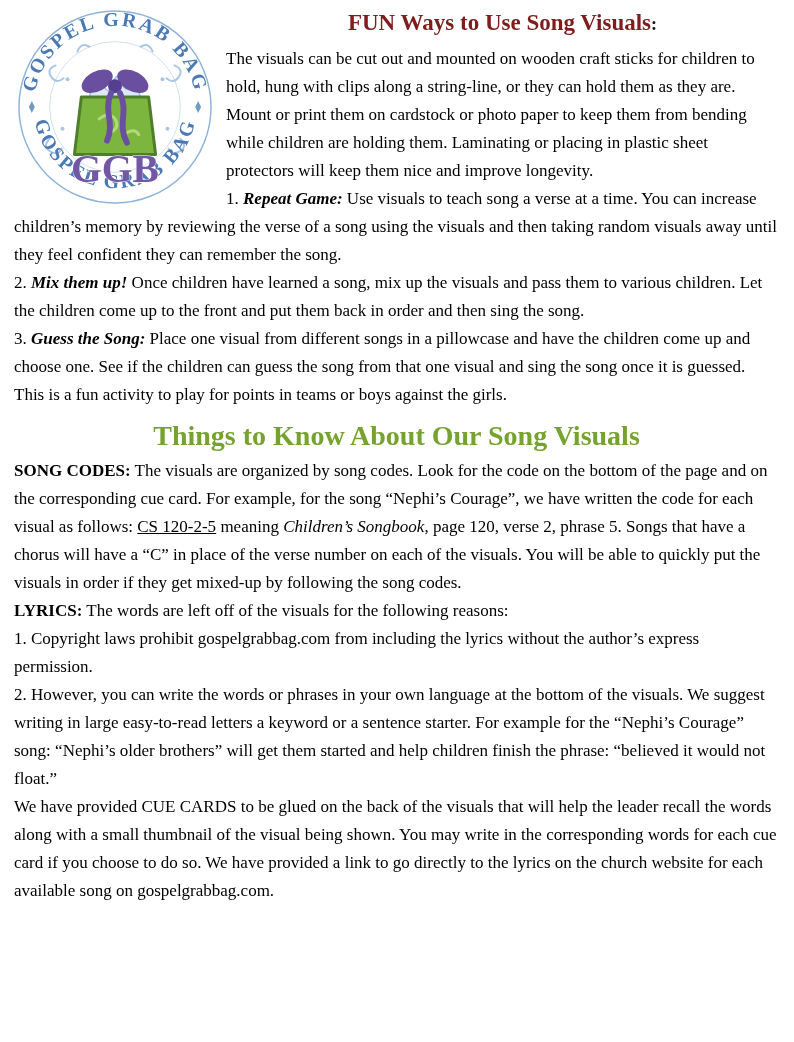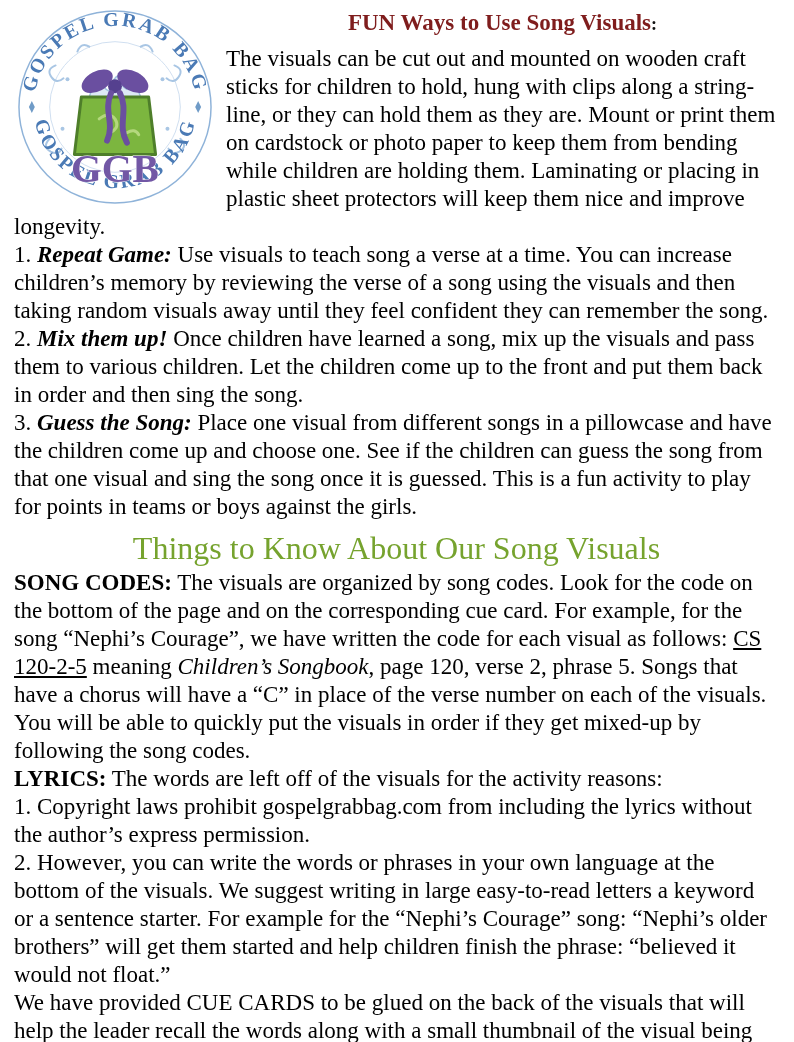--- a/index.html
+++ b/index.html
@@ -21,29 +21,29 @@
   }
   h1.doc-title {
     font-size:23px; line-height:30px;
     font-weight:700;
     text-align:center;
     margin:2px 0 6px 0;
   }
   .heading-green { color:#7f1d1d; }
   .title-colon { color:#111111; font-size:18px; font-weight:700; }
   h2.section-title {
-    font-size:32px; line-height:30px;
-    font-weight:400;
+    font-size:28px; line-height:30px;
+    font-weight:700;
     text-align:center;
     color:#76a32e;
     margin:12px 0 6px 0;
     clear:none;
   }
   p.body {
-    font-size:23px;
+    font-size:17px;
     line-height:28px;
     text-align:left;
     margin:0;
   }
   .gap-before { margin-top:16px; }
   .run-bi { font-weight:700; font-style:italic; }
   .run-b  { font-weight:700; }
   .run-i  { font-style:italic; }
   .run-u  { text-decoration:underline;margin-top:47px; }
 </style>
@@ -108,18 +108,18 @@
   <p class="body">The visuals can be cut out and mounted on wooden craft sticks for children to hold, hung with clips along a string-line, or they can hold them as they are. Mount or print them on cardstock or photo paper to keep them from bending while children are holding them. Laminating or placing in plastic sheet protectors will keep them nice and improve longevity.</p>
 
   <p class="body"><span>1. </span><span class="run-bi">Repeat Game:</span><span> Use visuals to teach song a verse at a time. You can increase children’s memory by reviewing the verse of a song using the visuals and then taking random visuals away until they feel confident they can remember the song.</span></p>
   <p class="body"><span>2. </span><span class="run-bi">Mix them up!</span><span> Once children have learned a song, mix up the visuals and pass them to various children. Let the children come up to the front and put them back in order and then sing the song.</span></p>
   <p class="body"><span>3. </span><span class="run-bi">Guess the Song:</span><span> Place one visual from different songs in a pillowcase and have the children come up and choose one. See if the children can guess the song from that one visual and sing the song once it is guessed. This is a fun activity to play for points in teams or boys against the girls.</span></p>
 
   <h2 class="section-title">Things to Know About Our Song Visuals</h2>
 
   <p class="body"><span class="run-b">SONG CODES:</span><span> The visuals are organized by song codes. Look for the code on the bottom of the page and on the corresponding cue card. For example, for the song “Nephi’s Courage”, we have written the code for each visual as follows: </span><span class="run-u">CS 120-2-5</span><span> meaning </span><span class="run-i">Children’s Songbook</span><span>, page 120, verse 2, phrase 5. Songs that have a chorus will have a “C” in place of the verse number on each of the visuals. You will be able to quickly put the visuals in order if they get mixed-up by following the song codes.</span></p>
 
-  <p class="body gap-before"><span class="run-b">LYRICS:</span><span> The words are left off of the visuals for the activity reasons:</span></p>
+  <p class="body gap-before"><span class="run-b">LYRICS:</span><span> The words are left off of the visuals for the following reasons:</span></p>
   <p class="body"><span>1. Copyright laws prohibit gospelgrabbag.com from including the lyrics without the author’s express permission.</span></p>
   <p class="body"><span>2. However, you can write the words or phrases in your own language at the bottom of the visuals. We suggest writing in large easy-to-read letters a keyword or a sentence starter. For example for the “Nephi’s Courage” song: “Nephi’s older brothers” will get them started and help children finish the phrase: “believed it would not float.”</span></p>
   <p class="body"><span>We have provided CUE CARDS to be glued on the back of the visuals that will help the leader recall the words along with a small thumbnail of the visual being shown. You may write in the corresponding words for each cue card if you choose to do so. We have provided a link to go directly to the lyrics on the church website for each available song on gospelgrabbag.com.</span></p>
 
 </div>
 
 </body></html>

